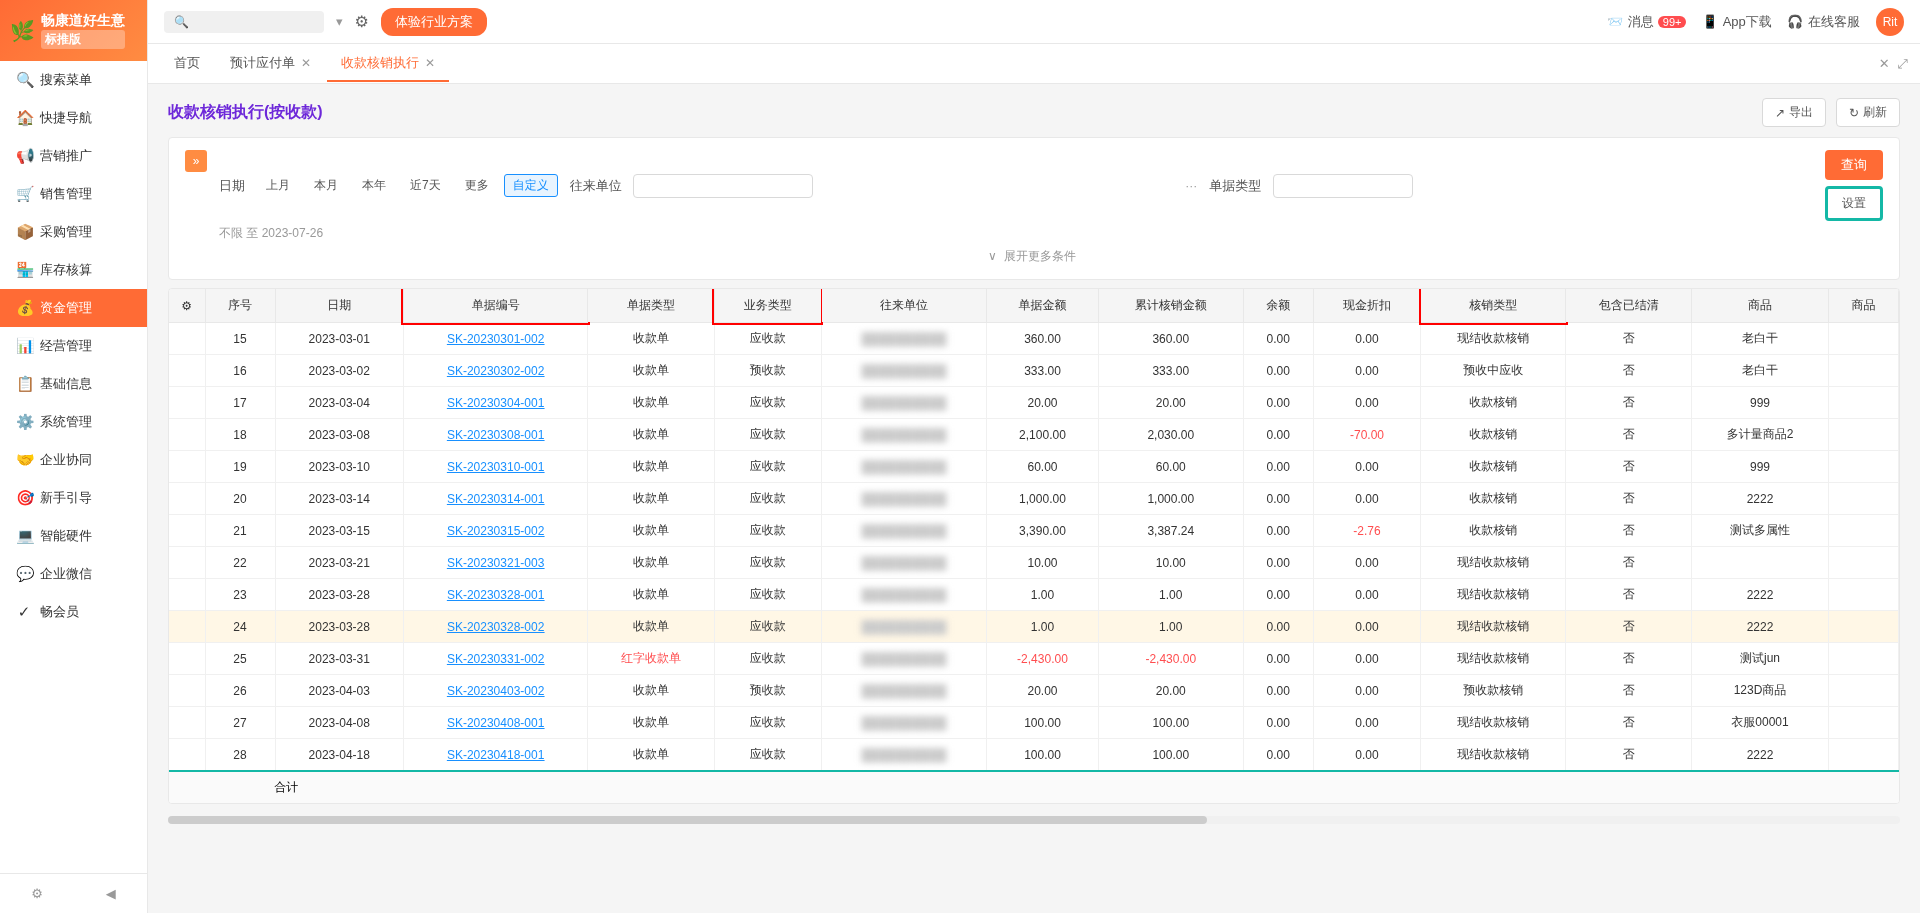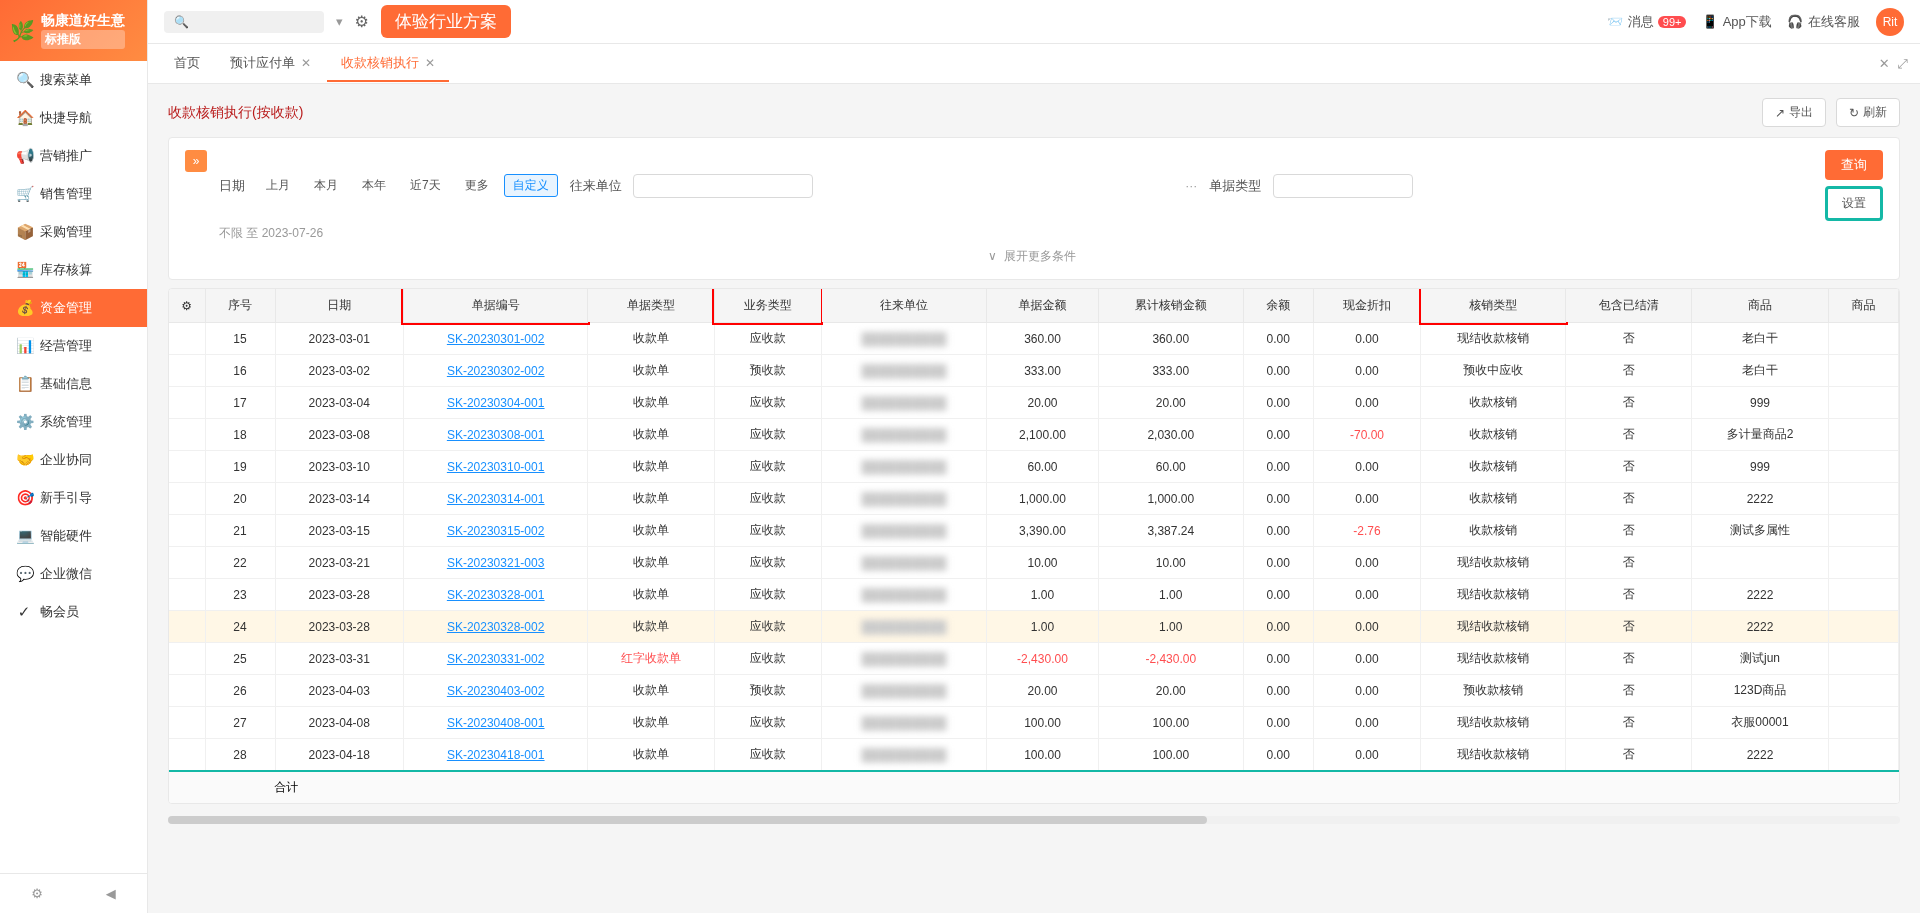--- a/index.html
+++ b/index.html
@@ -14,38 +14,38 @@
     .sidebar-item-icon { width: 16px; text-align: center; font-size: 15px; }
     .sidebar-bottom { margin-top: auto; border-top: 1px solid #e8e8e8; padding: 8px 0; display: flex; align-items: center; justify-content: space-around; }
     .sidebar-bottom-btn { color: #999; cursor: pointer; padding: 4px 8px; }
 
     
     .main { flex: 1; display: flex; flex-direction: column; overflow: hidden; }
 
     
     .topbar { background: #fff; border-bottom: 1px solid #e8e8e8; padding: 0 16px; height: 44px; display: flex; align-items: center; gap: 12px; }
     .topbar-search { background: #f0f0f0; border-radius: 4px; padding: 4px 10px; color: #999; font-size: 12px; width: 160px; display: flex; align-items: center; gap: 4px; }
-    .topbar-btn-orange { background: #ff6b35; color: #fff; border: none; padding: 5px 14px; border-radius: 6px; cursor: pointer; font-size: 17px; }
+    .topbar-btn-orange { background: #ff6b35; color: #fff; border: none; padding: 5px 14px; border-radius: 12px; cursor: pointer; font-size: 13px; }
     .topbar-right { margin-left: auto; display: flex; align-items: center; gap: 16px; color: #555; font-size: 13px; }
     .topbar-badge { background: #ff4d4f; color: #fff; border-radius: 10px; padding: 0 5px; font-size: 11px; }
 
     
     .tabbar { background: #fff; border-bottom: 1px solid #e8e8e8; padding: 0 12px; display: flex; align-items: center; height: 40px; gap: 2px; }
     .tab { padding: 8px 14px; cursor: pointer; color: #555; font-size: 13px; border-bottom: 2px solid transparent; display: flex; align-items: center; gap: 6px; }
     .tab.active { color: #ff6b35; border-bottom: 2px solid #ff6b35; }
     .tab-close { color: #999; font-size: 12px; cursor: pointer; }
     .tab-home { color: #555; padding: 8px 14px; cursor: pointer; }
     .tabbar-right { margin-left: auto; display: flex; align-items: center; gap: 8px; color: #999; }
 
     
     .content { flex: 1; overflow: auto; padding: 0; }
 
     
     .page-header { padding: 14px 20px 10px; display: flex; align-items: center; justify-content: space-between; }
-    .page-title { font-size: 14px; font-weight: normal; color: #b91c1c; }
+    .page-title { font-size: 16px; font-weight: bold; color: #6d28d9; }
     .page-actions { display: flex; gap: 10px; }
     .btn-outline { border: 1px solid #d9d9d9; background: #fff; padding: 5px 12px; border-radius: 4px; cursor: pointer; font-size: 12px; color: #555; display: flex; align-items: center; gap: 4px; }
 
     
     .filter-bar { background: #fff; margin: 0 20px 8px; border-radius: 4px; padding: 12px 16px; border: 1px solid #e8e8e8; }
     .filter-row { display: flex; align-items: center; gap: 12px; flex-wrap: wrap; }
     .filter-expand { background: #ff8c42; width: 22px; height: 22px; border-radius: 3px; display: flex; align-items: center; justify-content: center; color: #fff; cursor: pointer; font-size: 12px; }
     .filter-label { color: #555; font-size: 13px; white-space: nowrap; }
     .filter-date-btns { display: flex; gap: 6px; align-items: center; }
     .filter-date-btn { padding: 2px 8px; cursor: pointer; color: #555; font-size: 12px; border: 1px solid transparent; border-radius: 3px; }

